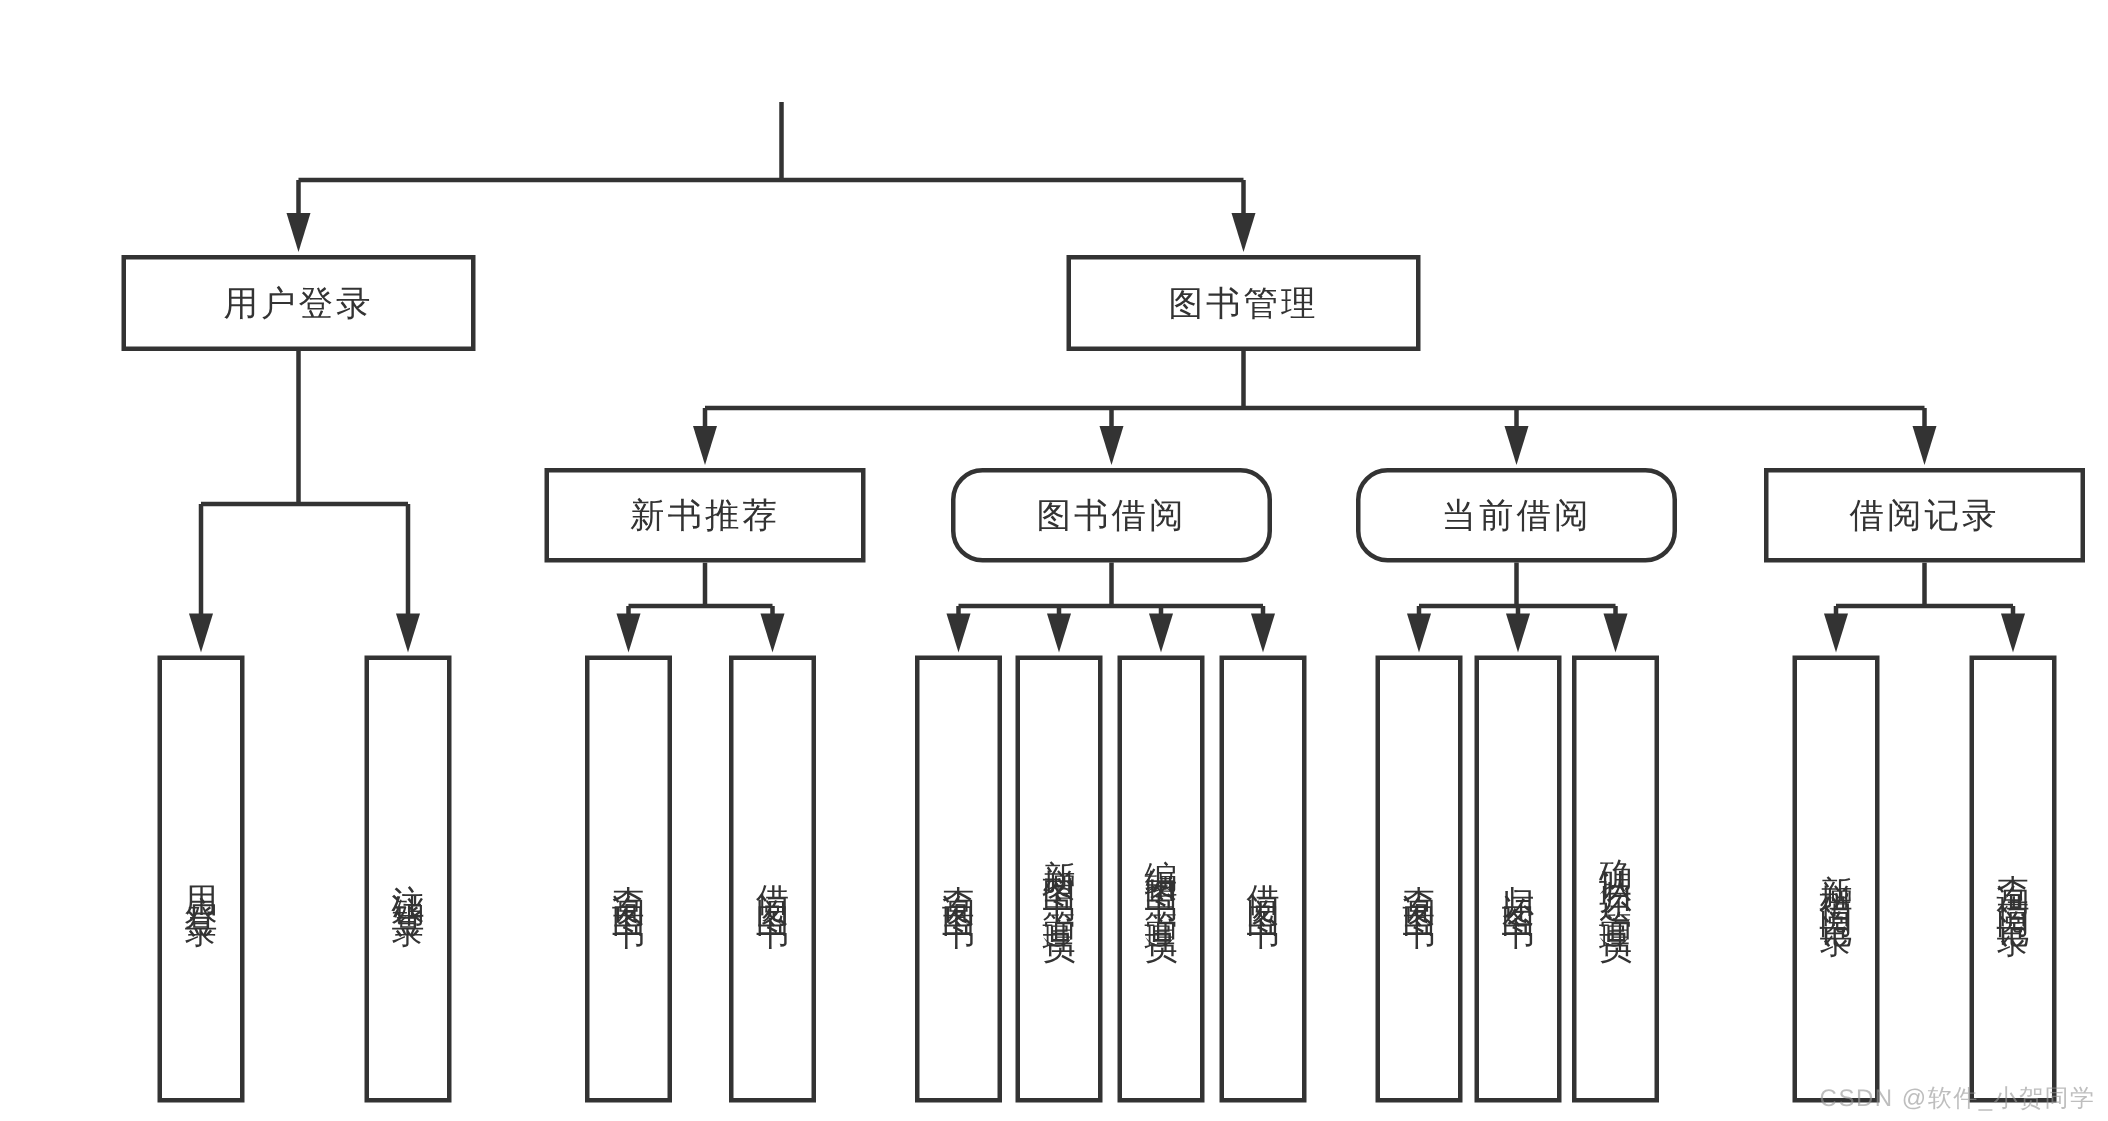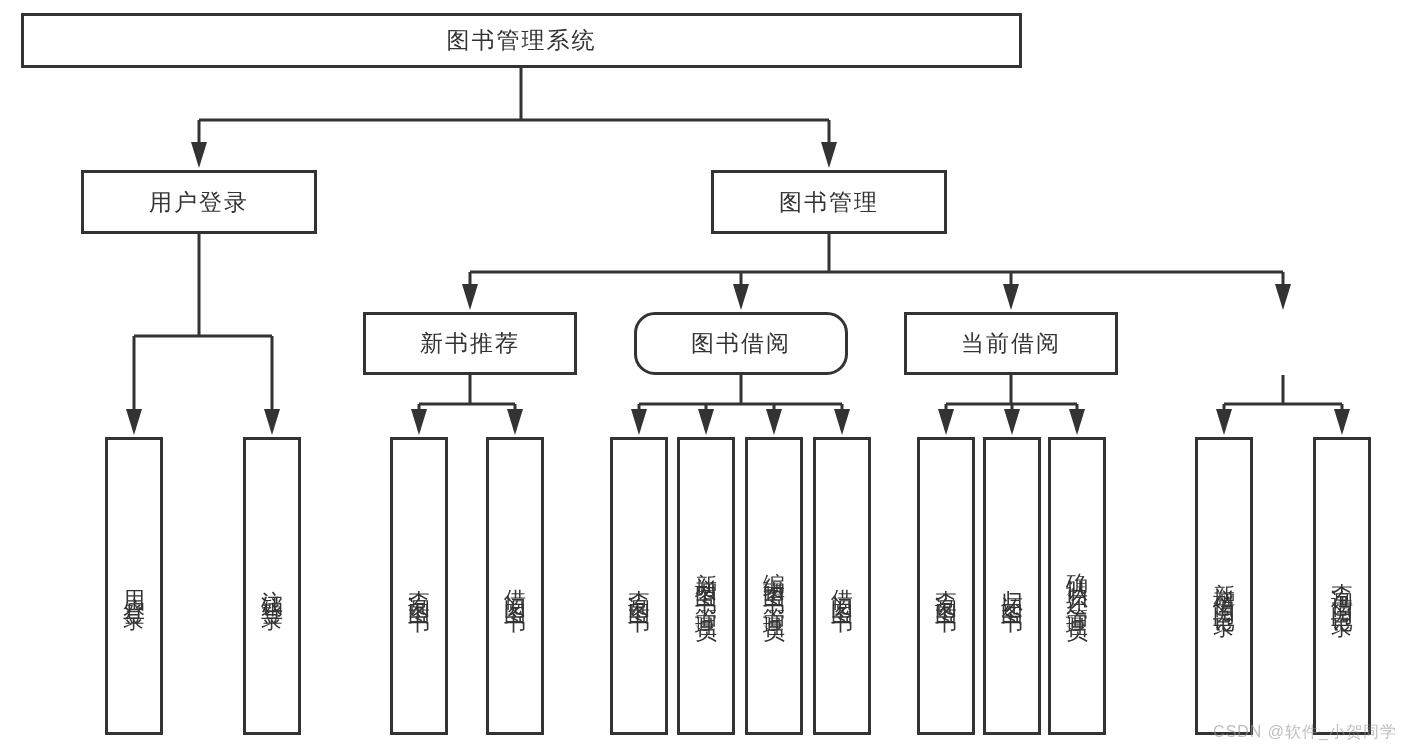--- a/index.html
+++ b/index.html
@@ -101,39 +101,39 @@
       <polygon fill="#333333" stroke="none" points="1069,409 1085,409 1077,435"></polygon>
     </g>
 
     <g>
       <path d="M1283,375 V404 M1224,404 H1342 M1224,404 V410 M1342,404 V410"></path>
       <polygon fill="#333333" stroke="none" points="1216,409 1232,409 1224,435"></polygon>
       <polygon fill="#333333" stroke="none" points="1334,409 1350,409 1342,435"></polygon>
     </g>
   </svg>
 
-  <div class="box h-label" style="left:21px; top:13px; width:1001px; height:55px;">
-    <span>图书管理系统</span>
-  </div>
 
   <div class="box h-label" style="left:81px; top:170px; width:236px; height:64px;">
     <span>用户登录</span>
   </div>
   <div class="box h-label" style="left:711px; top:170px; width:236px; height:64px;">
     <span>图书管理</span>
   </div>
 
   <div class="box h-label" style="left:363px; top:312px; width:214px; height:63px;">
     <span>新书推荐</span>
   </div>
   <div class="box h-label" style="left:634px; top:312px; width:214px; height:63px;border-radius:21px;">
     <span>图书借阅</span>
   </div>
-  <div class="box h-label" style="left:904px; top:312px; width:214px; height:63px;">
+  <div class="box h-label" style="left:904px; top:312px; width:214px; height:63px;border-radius:21px;">
     <span>当前借阅</span>
+  </div>
+  <div class="box h-label" style="left:1176px; top:312px; width:214px; height:63px;">
+    <span>借阅记录</span>
   </div>
 
   <div class="box leaf" style="left:105px;">
     <span class="vtext">用户登录</span>
   </div>
   <div class="box leaf" style="left:243px;">
     <span class="vtext">注销登录</span>
   </div>
   <div class="box leaf" style="left:390px;">
     <span class="vtext">查询图书</span>

